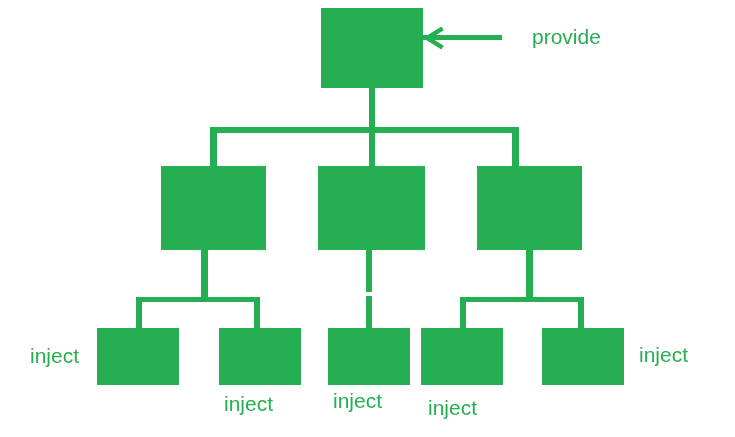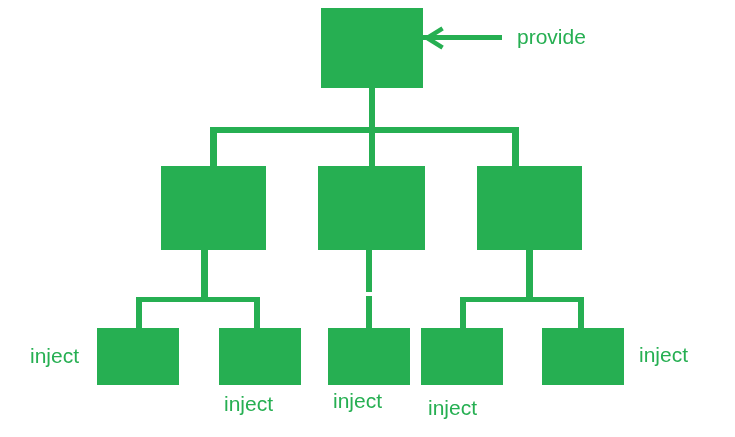--- a/index.html
+++ b/index.html
@@ -46,21 +46,21 @@
 <body>
 
 <div id="canvas">
 
   <div class="node" style="left:321px; top:8px; width:102px; height:80px;"></div>
 
   <div class="arrow-shaft" style="left:423px; top:35px; width:79px; height:5px;"></div>
   <svg class="arrow-head" viewBox="0 0 30 30" style="left:417px; top:22px; width:32px; height:32px;">
     <path d="M24 6 L9.5 15 L24 24" fill="none" stroke="#26af52" stroke-width="4.2" stroke-linecap="butt" stroke-linejoin="miter"></path>
   </svg>
-  <div class="label" style="left:517px; top:25px;">provide</div>
+  <div class="label" style="left:532px; top:25px;">provide</div>
 
   <div class="conn" style="left:369px; top:88px; width:6px; height:44px;"></div>
 
   <div class="conn" style="left:210px; top:127px; width:309px; height:6px;"></div>
 
   <div class="conn" style="left:210px; top:127px; width:7px; height:40px;"></div>
   <div class="conn" style="left:369px; top:127px; width:6px; height:40px;"></div>
   <div class="conn" style="left:512px; top:127px; width:7px; height:40px;"></div>
 
   <div class="node" style="left:161px; top:166px; width:105px; height:84px;"></div>

